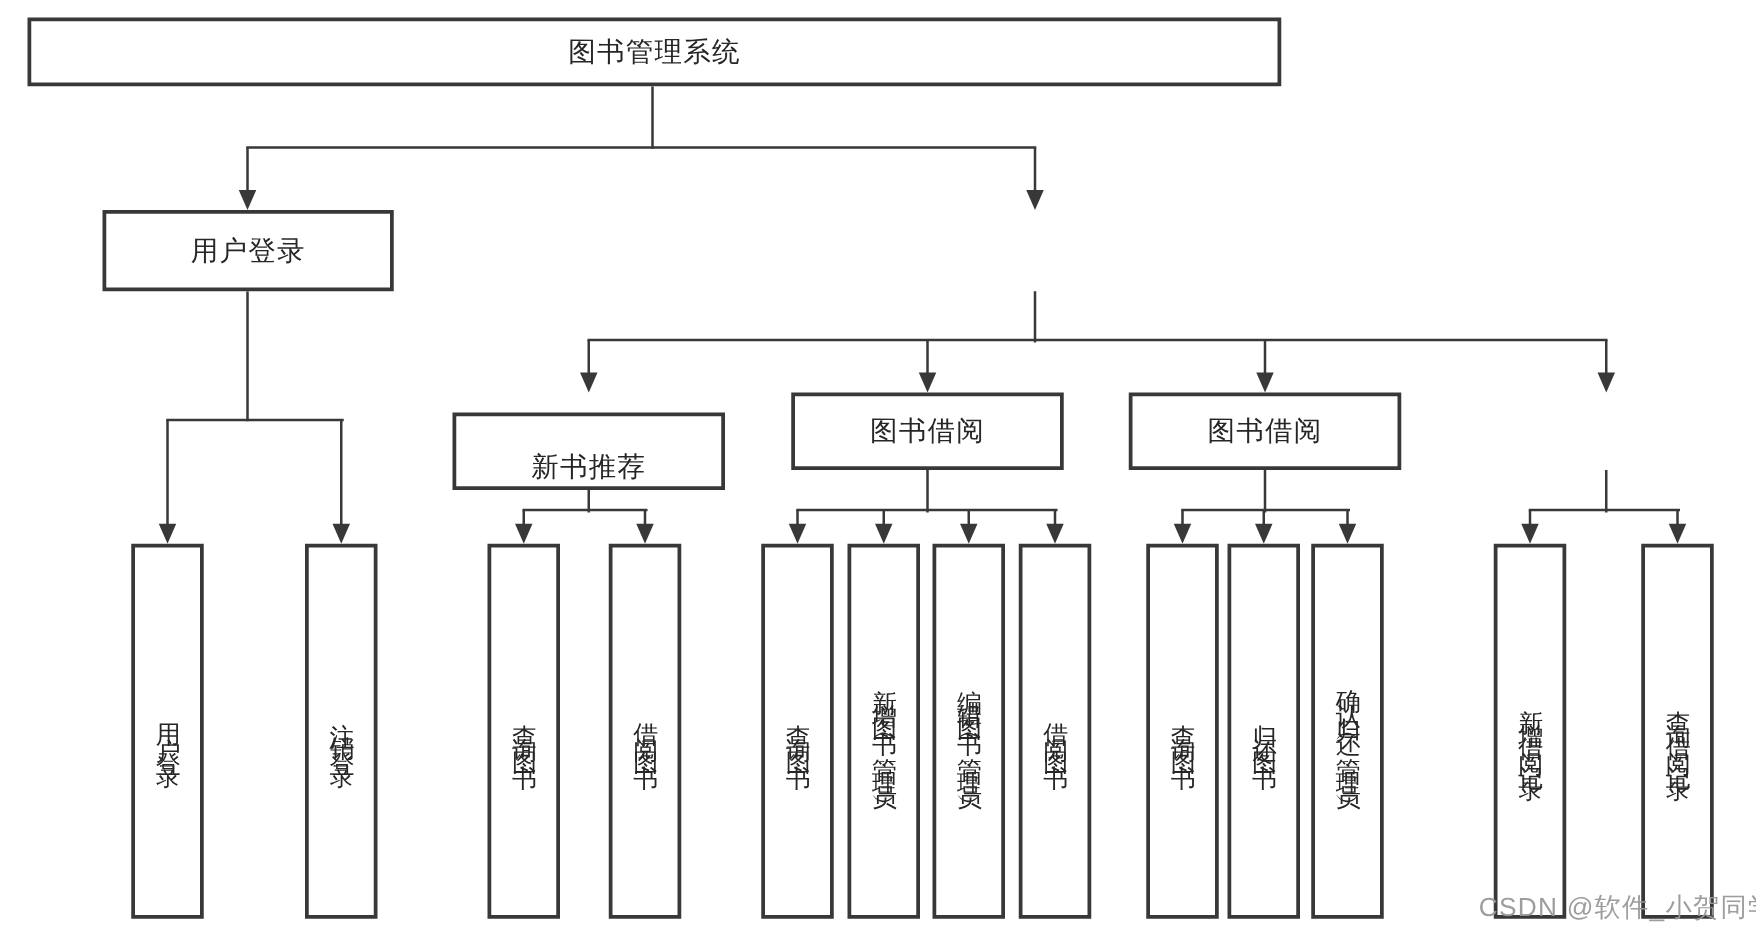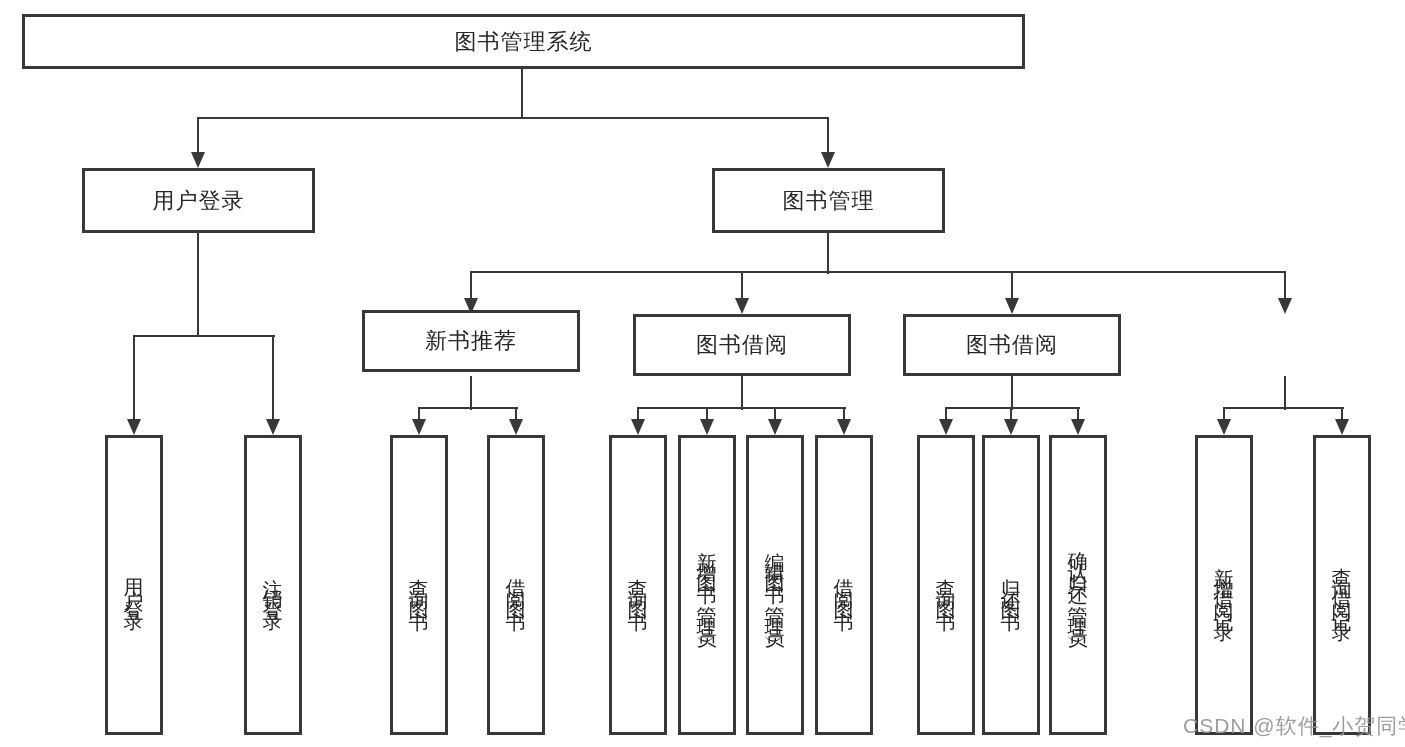--- a/index.html
+++ b/index.html
@@ -102,25 +102,22 @@
     <div class="vline" style="left: 197px; top: 233px; height: 104px;"></div>
     <div class="vline" style="left: 521px; top: 69px; height: 50px;"></div>
 
   <div class="box h" style="left:22px;top:14px;width:1003px;height:55px;">
     <span>图书管理系统</span>
   </div>
 
   <div class="box h" style="left:82px;top:168px;width:233px;height:65px;">
     <span>用户登录</span>
   </div>
-  <div class="box h" style="left:712px;top:168px;width:233px;height:65px;">
-    <span>图书管理</span>
-  </div>
 
-  <div class="box h" style="left:362px;top:310px;width:218px;height:62px;">
+  <div class="box h" style="left:362px;top:330px;width:218px;height:62px;align-items:flex-end;">
     <span>新书推荐</span>
   </div>
   <div class="box h" style="left:633px;top:314px;width:218px;height:62px;">
     <span>图书借阅</span>
   </div>
   <div class="box h" style="left:903px;top:314px;width:218px;height:62px;">
     <span>图书借阅</span>
   </div>
 
   <div class="box v" style="left:105px;top:435px;width:58px;height:300px;">

